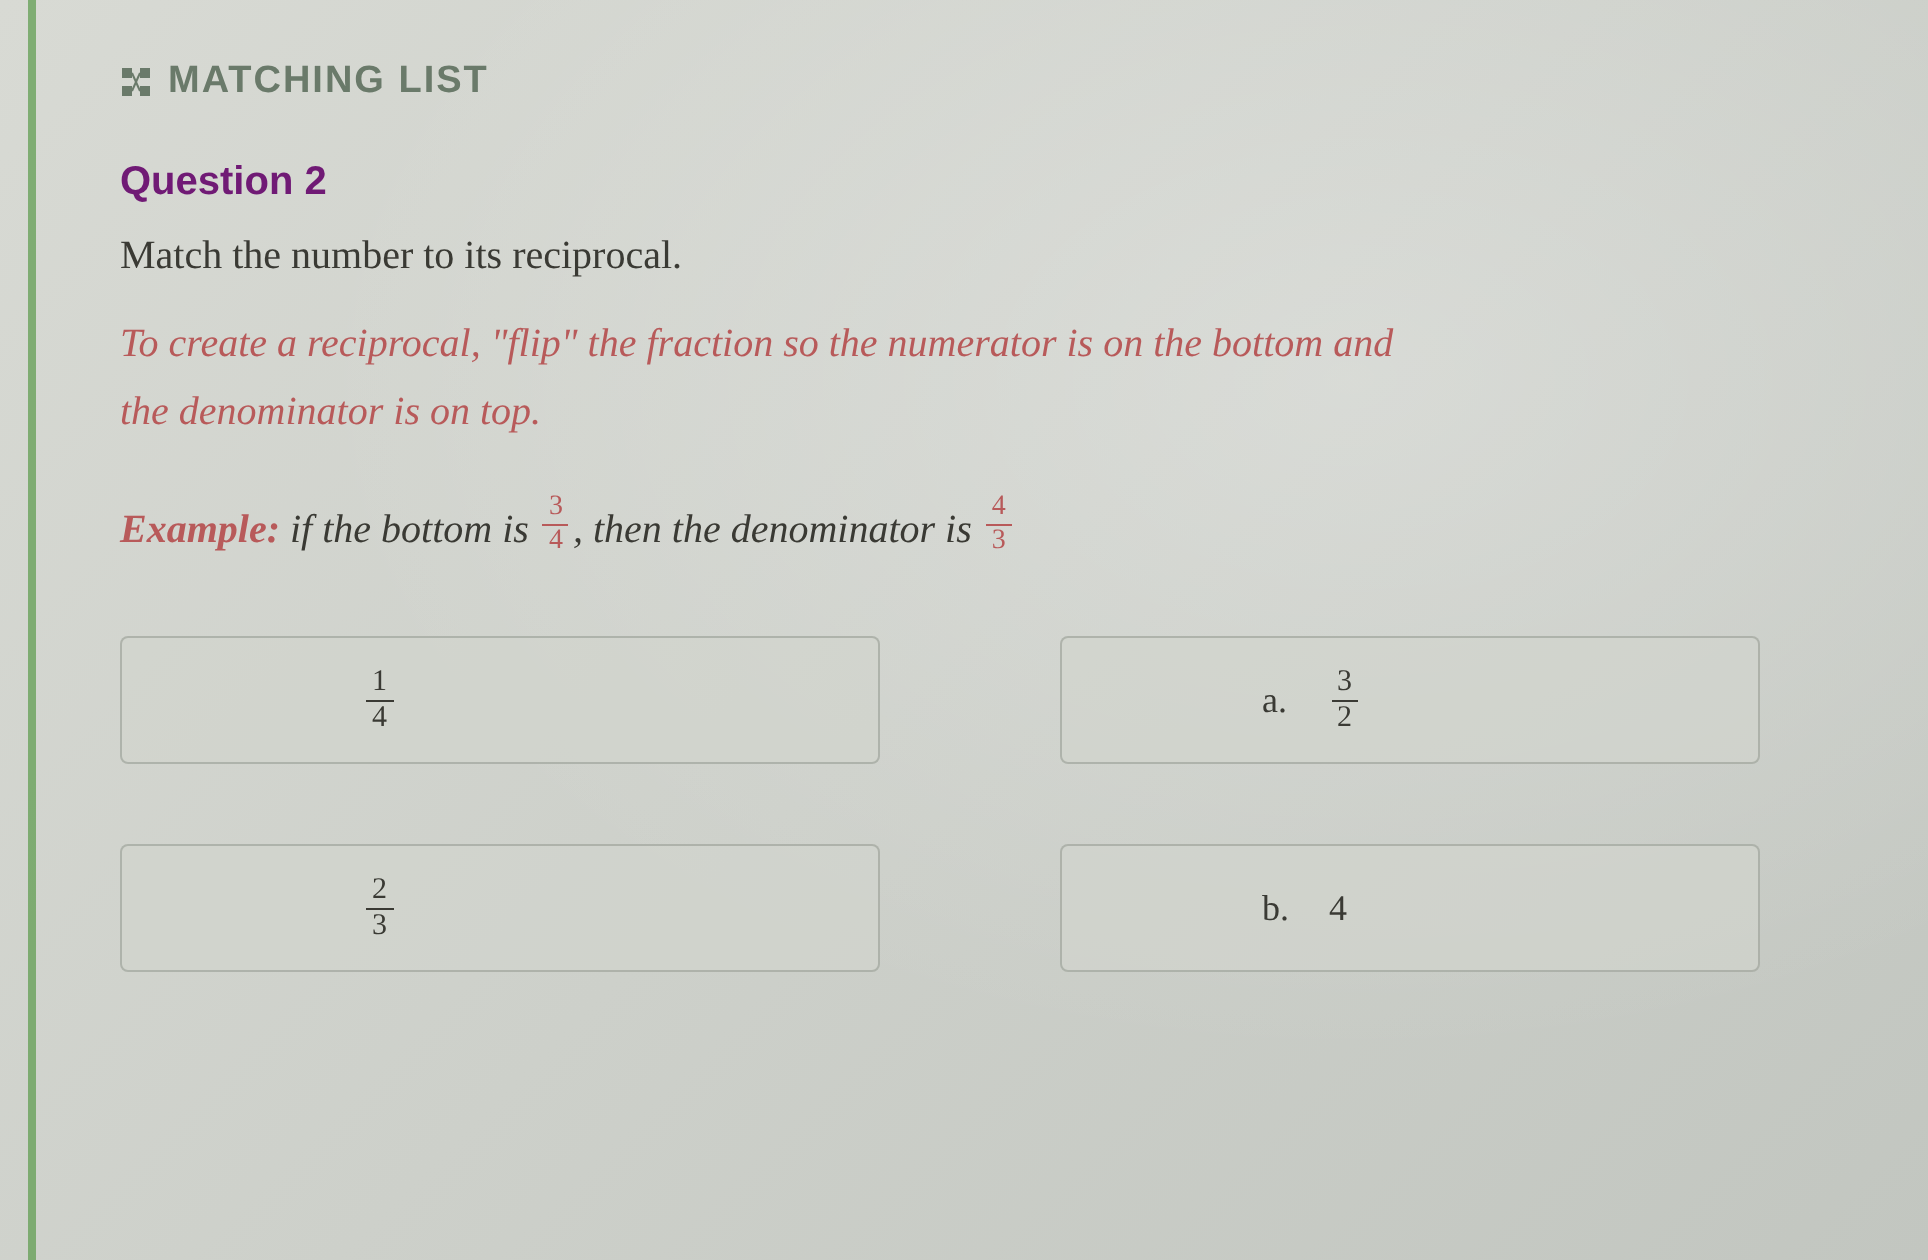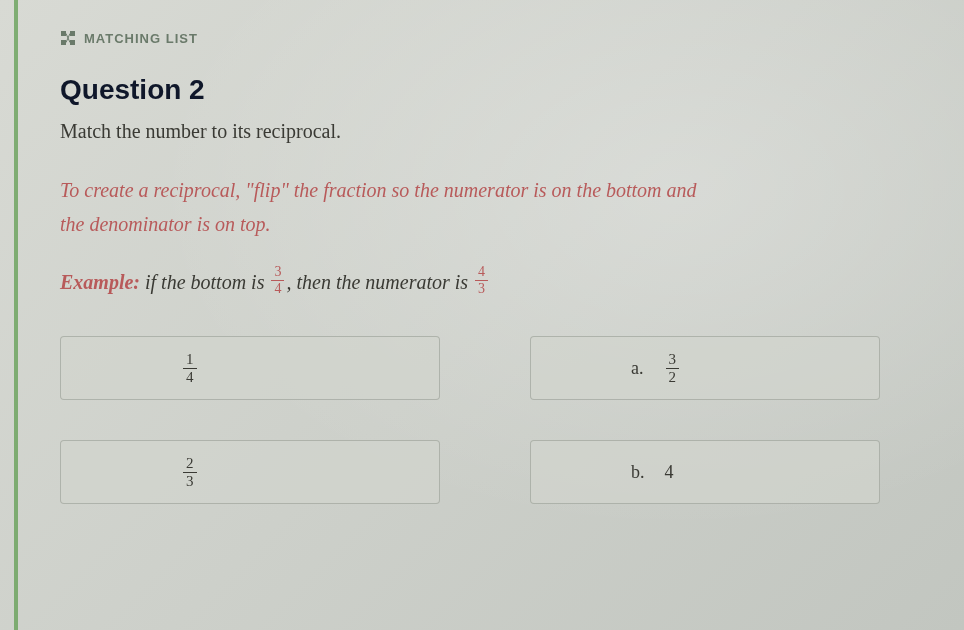--- a/index.html
+++ b/index.html
@@ -27,41 +27,41 @@
     height: 100%;
     background: #5a9a4a;
     opacity: 0.7;
   }
   .section-label {
     display: flex;
     align-items: center;
     gap: 8px;
     color: #6a7a6a;
     font-weight: bold;
-    font-size: 13px;
+    font-size: 19px;
     letter-spacing: 1px;
     margin-bottom: 28px;
     font-family: Arial, sans-serif;
   }
   .section-icon {
     width: 16px;
     height: 16px;
     display: inline-block;
   }
   .question-title {
-    color: #0f172a;
+    color: #701a75;
     font-weight: bold;
-    font-size: 28px;
+    font-size: 20px;
     margin-bottom: 14px;
     font-family: Arial, sans-serif;
   }
   .instruction {
     color: #3a3a34;
     font-size: 20px;
-    margin-bottom: 30px;
+    margin-bottom: 15px;
   }
   .hint {
     color: #b85a5a;
     font-style: italic;
     font-size: 20px;
     line-height: 1.7;
     margin-bottom: 28px;
   }
   .example {
     color: #3a3a34;
@@ -144,21 +144,21 @@
   <div class="question-title">Question 2</div>
 
   <div class="instruction">Match the number to its reciprocal.</div>
 
   <div class="hint">
     <span>To create a reciprocal, "flip" the fraction so the numerator is on the bottom and</span><br>
     <span>the denominator is on top.</span>
   </div>
 
   <div class="example">
-    <span class="example-label">Example:</span><span> if the bottom is </span><span class="frac red-frac"><span class="num">3</span><span class="den">4</span></span><span>, then the numerator is </span><span class="frac red-frac"><span class="num">4</span><span class="den">3</span></span>
+    <span class="example-label">Example:</span><span> if the bottom is </span><span class="frac red-frac"><span class="num">3</span><span class="den">4</span></span><span>, then the denominator is </span><span class="frac red-frac"><span class="num">4</span><span class="den">3</span></span>
   </div>
 
   <div class="match-grid">
 
     <div class="card card-left">
       <span class="frac">
         <span class="num">1</span>
         <span class="den">4</span>
       </span>
     </div>

